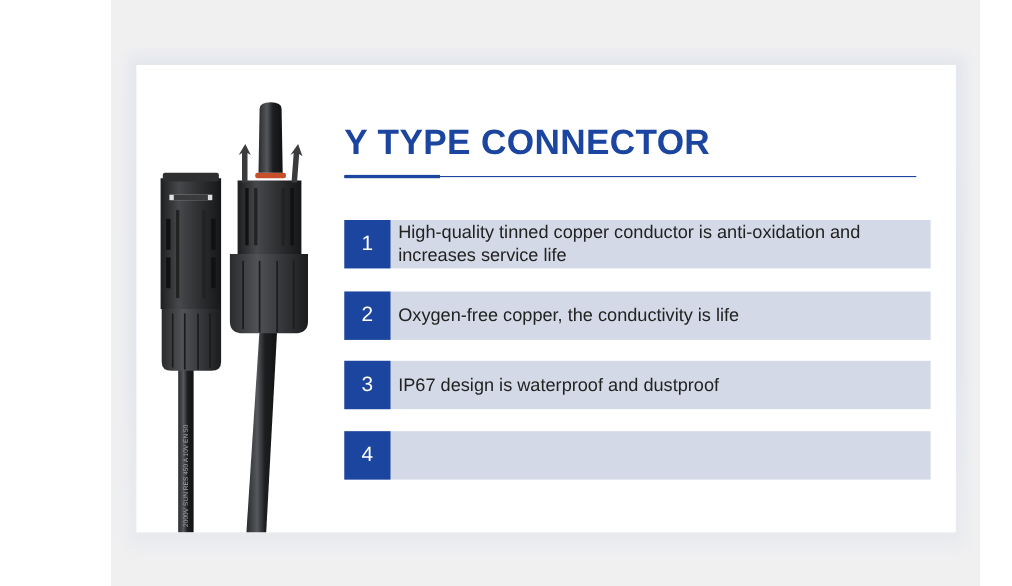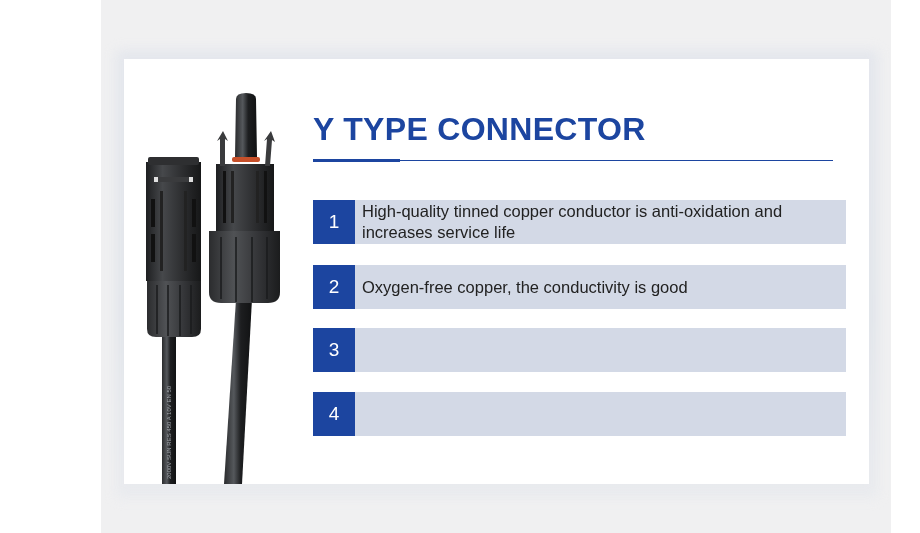--- a/index.html
+++ b/index.html
@@ -170,25 +170,26 @@
     <div class="title-rule"></div>
     <div class="title-rule-accent"></div>
 
     <div class="feature" style="top:141px;">
       <div class="num">1</div>
       <div class="text">High-quality tinned copper conductor is anti-oxidation and increases service life</div>
     </div>
 
     <div class="feature" style="top:206px;">
       <div class="num">2</div>
-      <div class="text">Oxygen-free copper, the conductivity is good</div>
+      <div class="text">Oxygen-free copper, the conductivity is life</div>
     </div>
 
     <div class="feature" style="top:269px;">
       <div class="num">3</div>
+      <div class="text">IP67 design is waterproof and dustproof</div>
     </div>
 
     <div class="feature" style="top:333px;">
       <div class="num">4</div>
     </div>
 
   </div>
 </div>
 
 </body></html>

